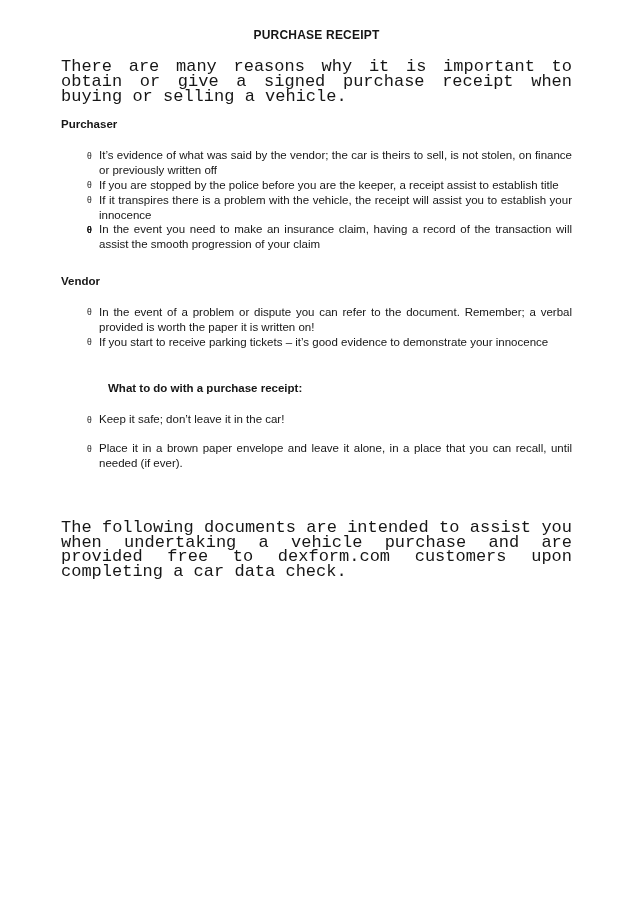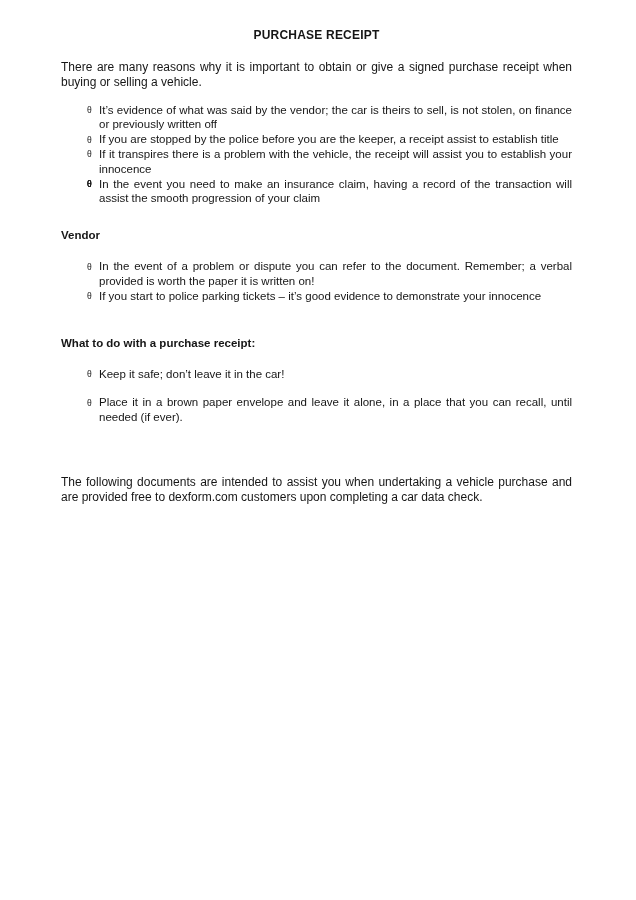--- a/index.html
+++ b/index.html
@@ -24,34 +24,35 @@
   }
   .doc-title {
     text-align: center;
     font-weight: bold;
     font-size: 12px;
     line-height: 15px;
     margin: 0 0 17px 0;
     letter-spacing: 0.2px;
   }
   .para {
-    font-size: 12px;
+    font-size: 17px;
     line-height: 14.8px;
     text-align: justify;
     margin: 0 0 13px 0;
+    font-family: Liberation Mono, monospace;
   }
   .section-heading {
     font-weight: bold;
     font-size: 11.5px;
     line-height: 15px;
     margin: 0 0 16px 0;
   }
   .section { margin: 0; }
   .section + .section .section-heading { margin-top: 22px; }
-  .section.extra-gap .section-heading { margin-top: 32px; }
+  .section.extra-gap .section-heading { margin-top: 32px; margin-left: 47px; }
   ul.bullet-list {
     list-style: none;
     margin: 0;
     padding: 0;
   }
   li.bullet-item {
     position: relative;
     padding-left: 38px;
     font-size: 11.5px;
     line-height: 14.8px;
@@ -76,20 +77,21 @@
 </head>
 <body>
 
 <div class="page">
 
   <h1 class="doc-title">PURCHASE RECEIPT</h1>
 
   <p class="para">There are many reasons why it is important to obtain or give a signed purchase receipt when buying or selling a vehicle.</p>
 
   <div class="section">
+    <h2 class="section-heading">Purchaser</h2>
     <ul class="bullet-list">
       <li class="bullet-item">
         <span class="marker">θ</span>
         <span>It’s evidence of what was said by the vendor; the car is theirs to sell, is not stolen, on finance or previously written off</span>
       </li>
       <li class="bullet-item">
         <span class="marker">θ</span>
         <span>If you are stopped by the police before you are the keeper, a receipt assist to establish title</span>
       </li>
       <li class="bullet-item">
@@ -111,21 +113,21 @@
 
   <div class="section">
     <h2 class="section-heading">Vendor</h2>
     <ul class="bullet-list">
       <li class="bullet-item">
         <span class="marker">θ</span>
         <span>In the event of a problem or dispute you can refer to the document.  Remember; a verbal provided is worth the paper it is written on!</span>
       </li>
       <li class="bullet-item">
         <span class="marker">θ</span>
-        <span>If you start to police parking tickets – it’s good evidence to demonstrate your innocence</span>
+        <span>If you start to receive parking tickets – it’s good evidence to demonstrate your innocence</span>
       </li>
     </ul>
   </div>
 
   <div class="section extra-gap">
     <h2 class="section-heading">What to do with a purchase receipt:</h2>
     <ul class="bullet-list spaced-items">
       <li class="bullet-item">
         <span class="marker">θ</span>
         <span>Keep it safe; don’t leave it in the car!</span>

